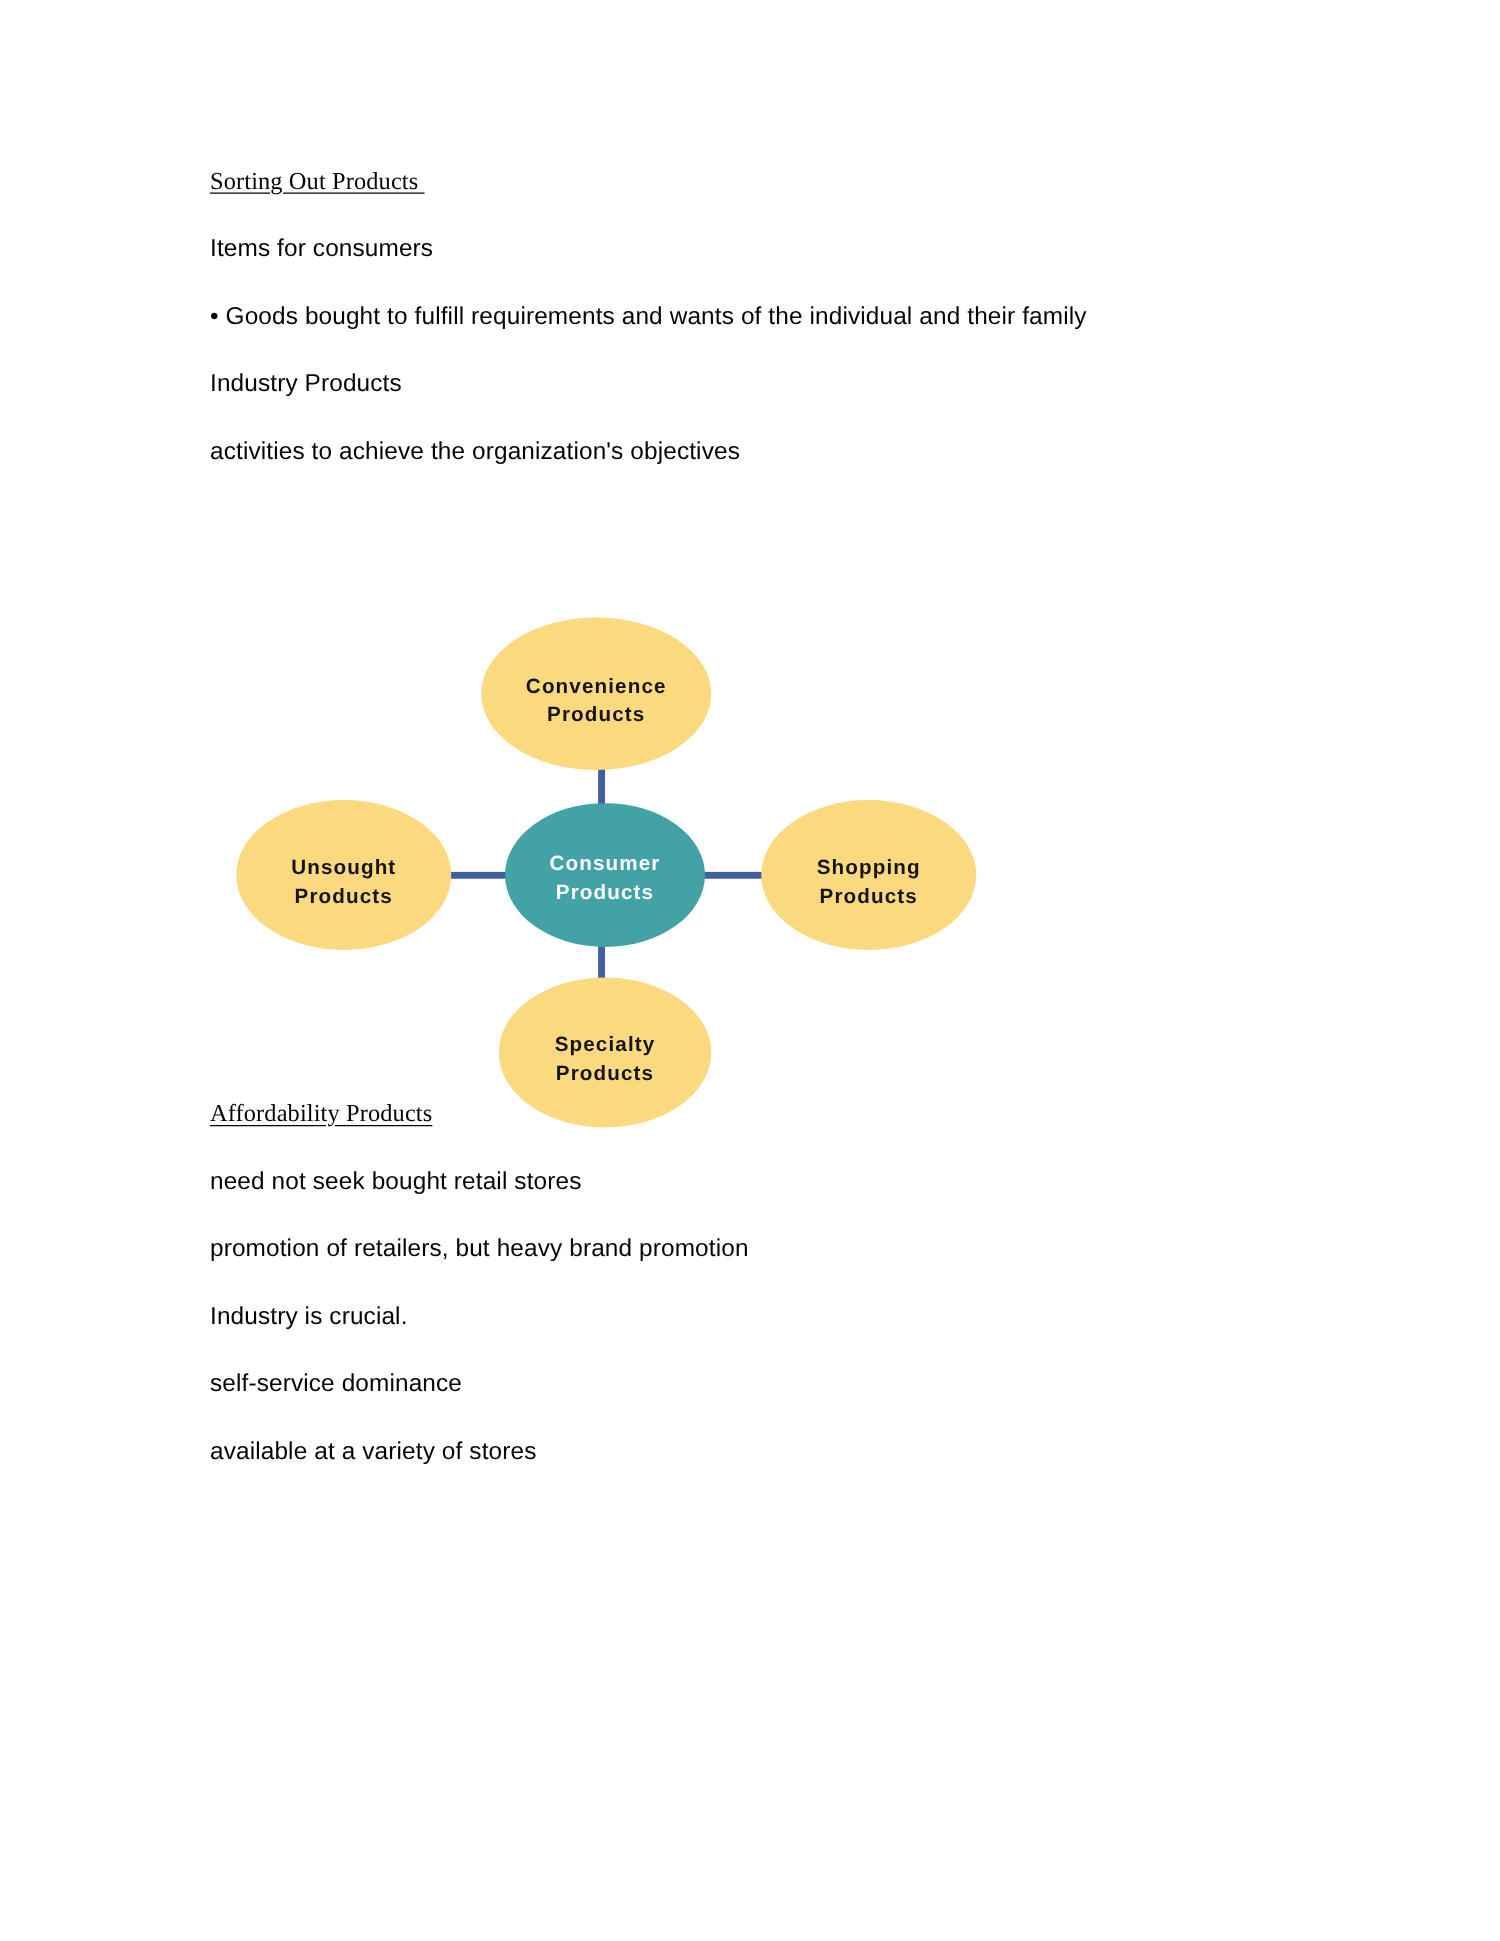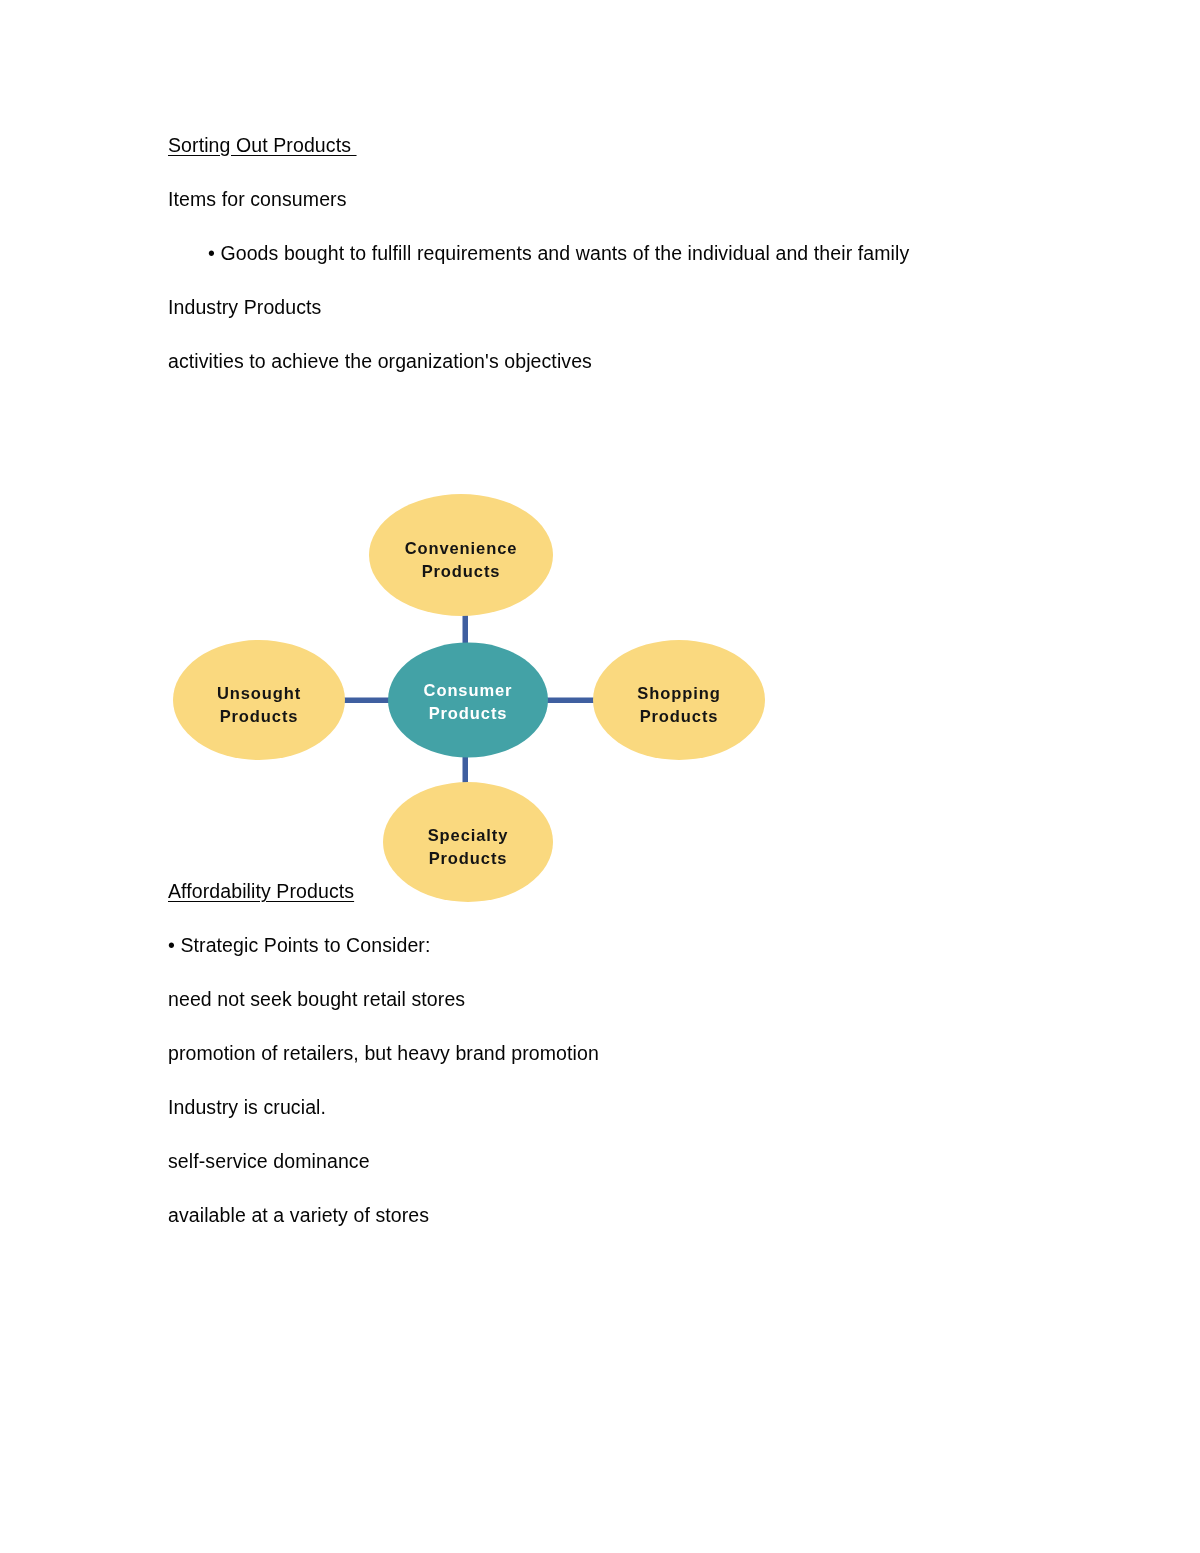--- a/index.html
+++ b/index.html
@@ -32,29 +32,29 @@
     font-size: 19.5px;
     line-height: 27px;
     color: #050505;
     margin: 0 0 27px 0;
     letter-spacing: 0.1px;
     white-space: pre-wrap;
   }
   .para.heading {
     text-decoration: underline;
     text-underline-offset: 3px;
+    font-family: Liberation Serif, serif;
   }
   .para.wide {
     width: 868px;
-    margin-left: 40px;
   }
   
   .diagram-wrap {
     position: absolute;
-    left: 168px;
+    left: 184px;
     top: 488px;
     width: 620px;
     height: 425px;
   }
   .diagram-svg {
     display: block;
     width: 620px;
     height: 425px;
   }
   .node-label {
@@ -123,21 +123,20 @@
         <text class="node-label center" x="300" y="231" text-anchor="middle">Products</text>
       </g>
     </svg>
   </div>
 
   <div class="doc-body" style="top: 878px;">
 
     <p class="para heading">Affordability Products</p>
 
 
-    <p class="para">• Strategic Points to Consider:</p>
 
     <p class="para">need not seek bought retail stores</p>
 
 
     <p class="para">promotion of retailers, but heavy brand promotion</p>
 
     <p class="para">Industry is crucial.</p>
 
     <p class="para">self-service dominance</p>
 

